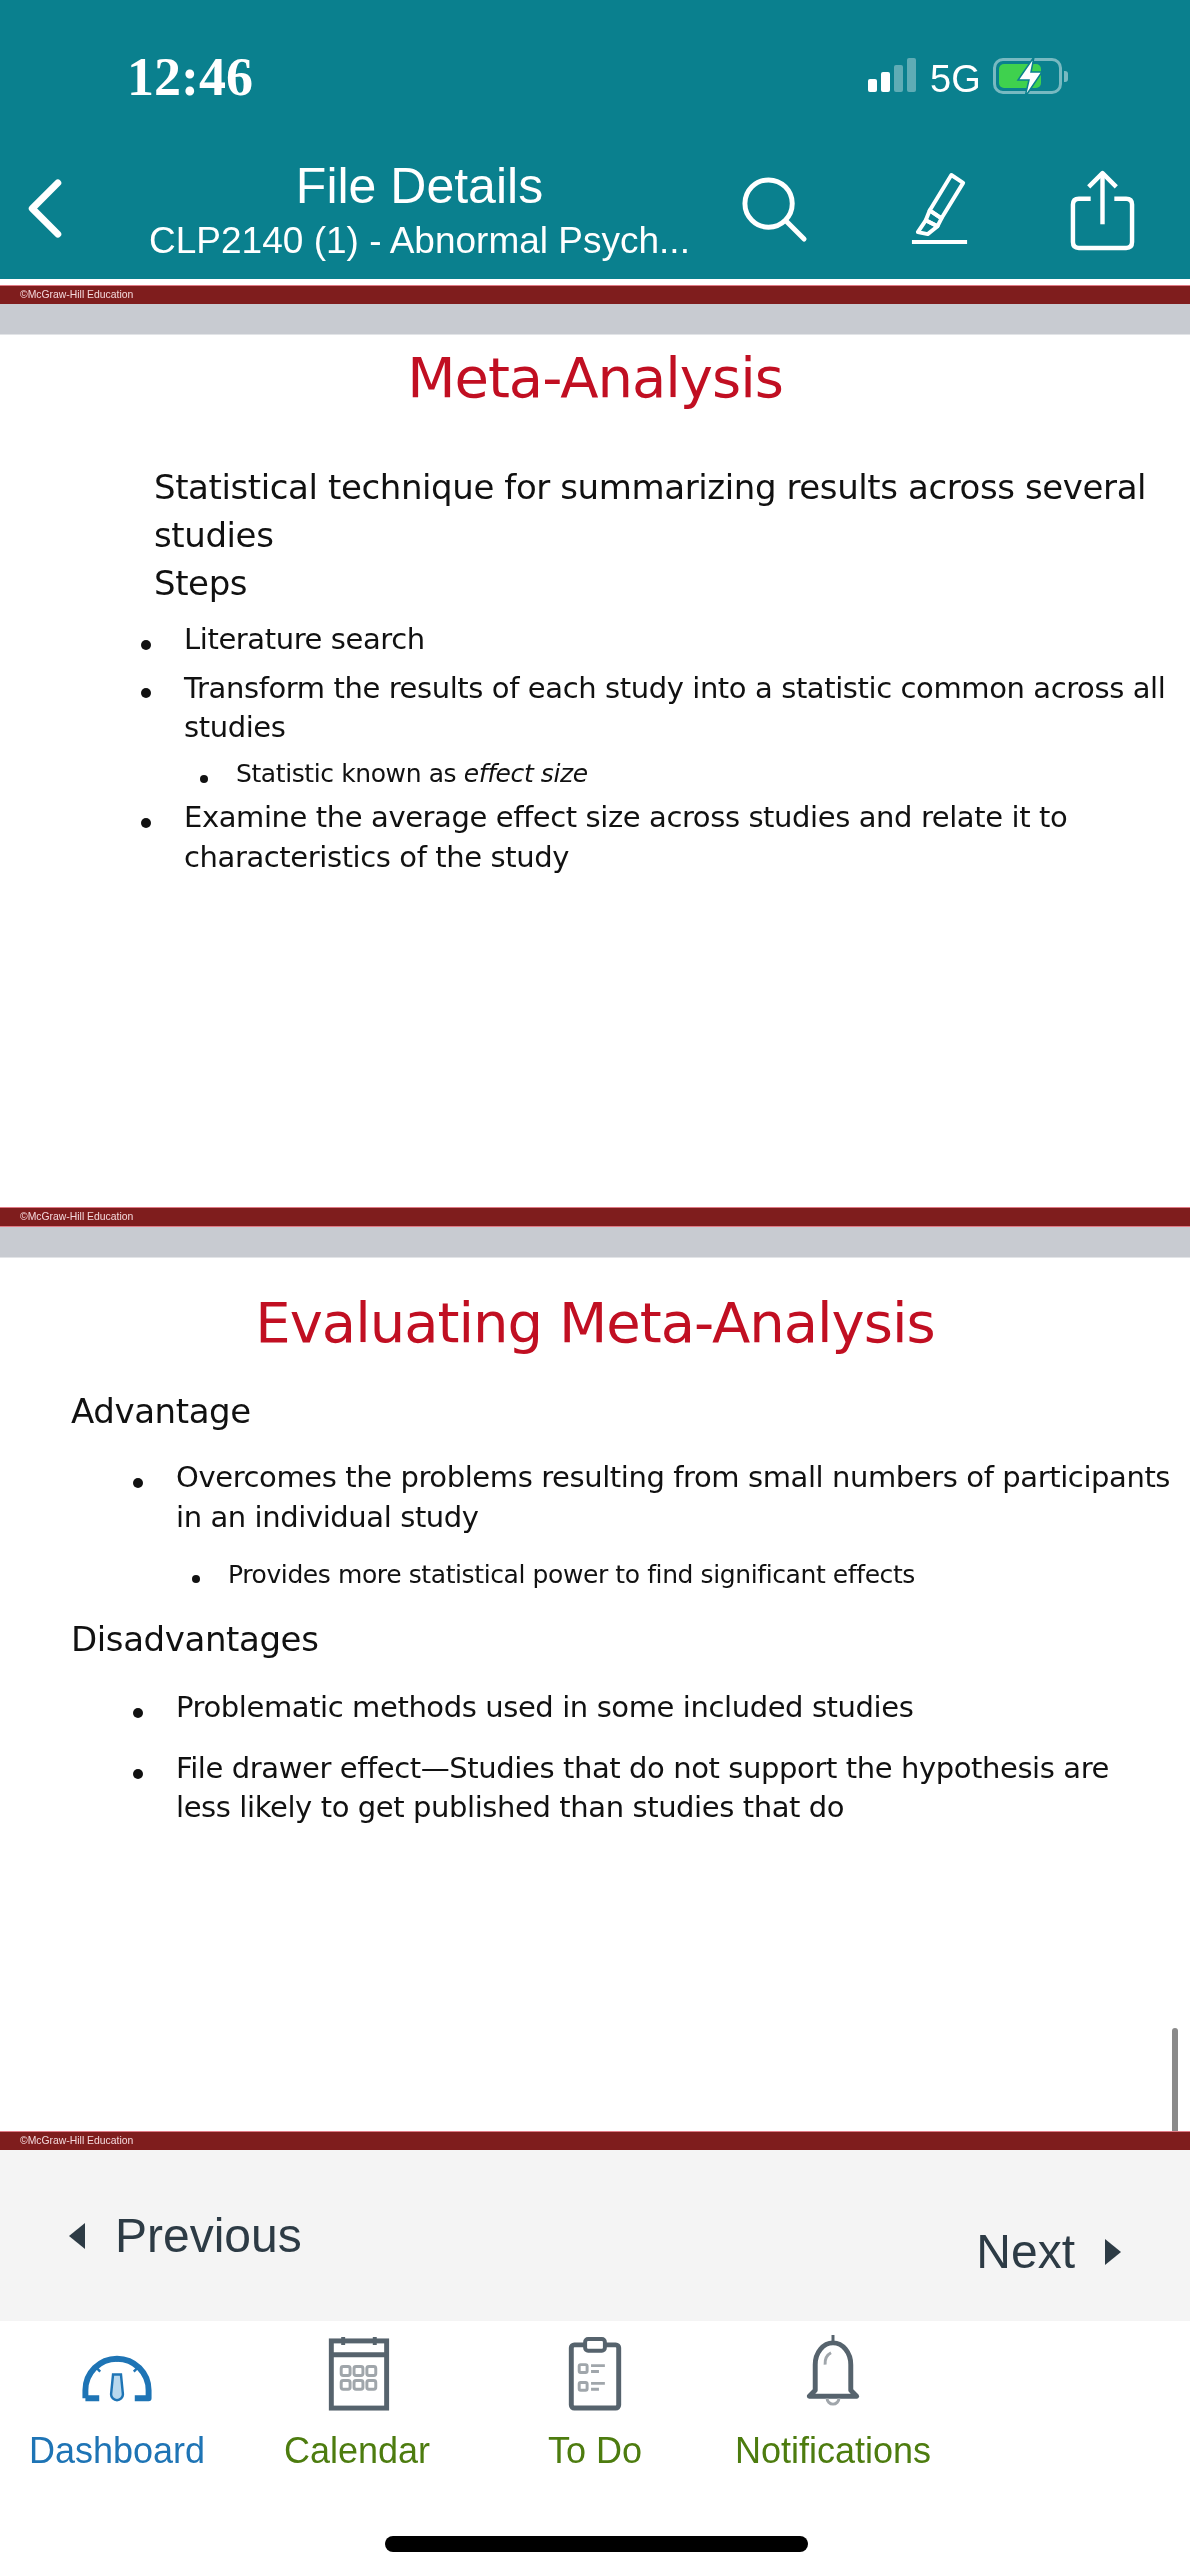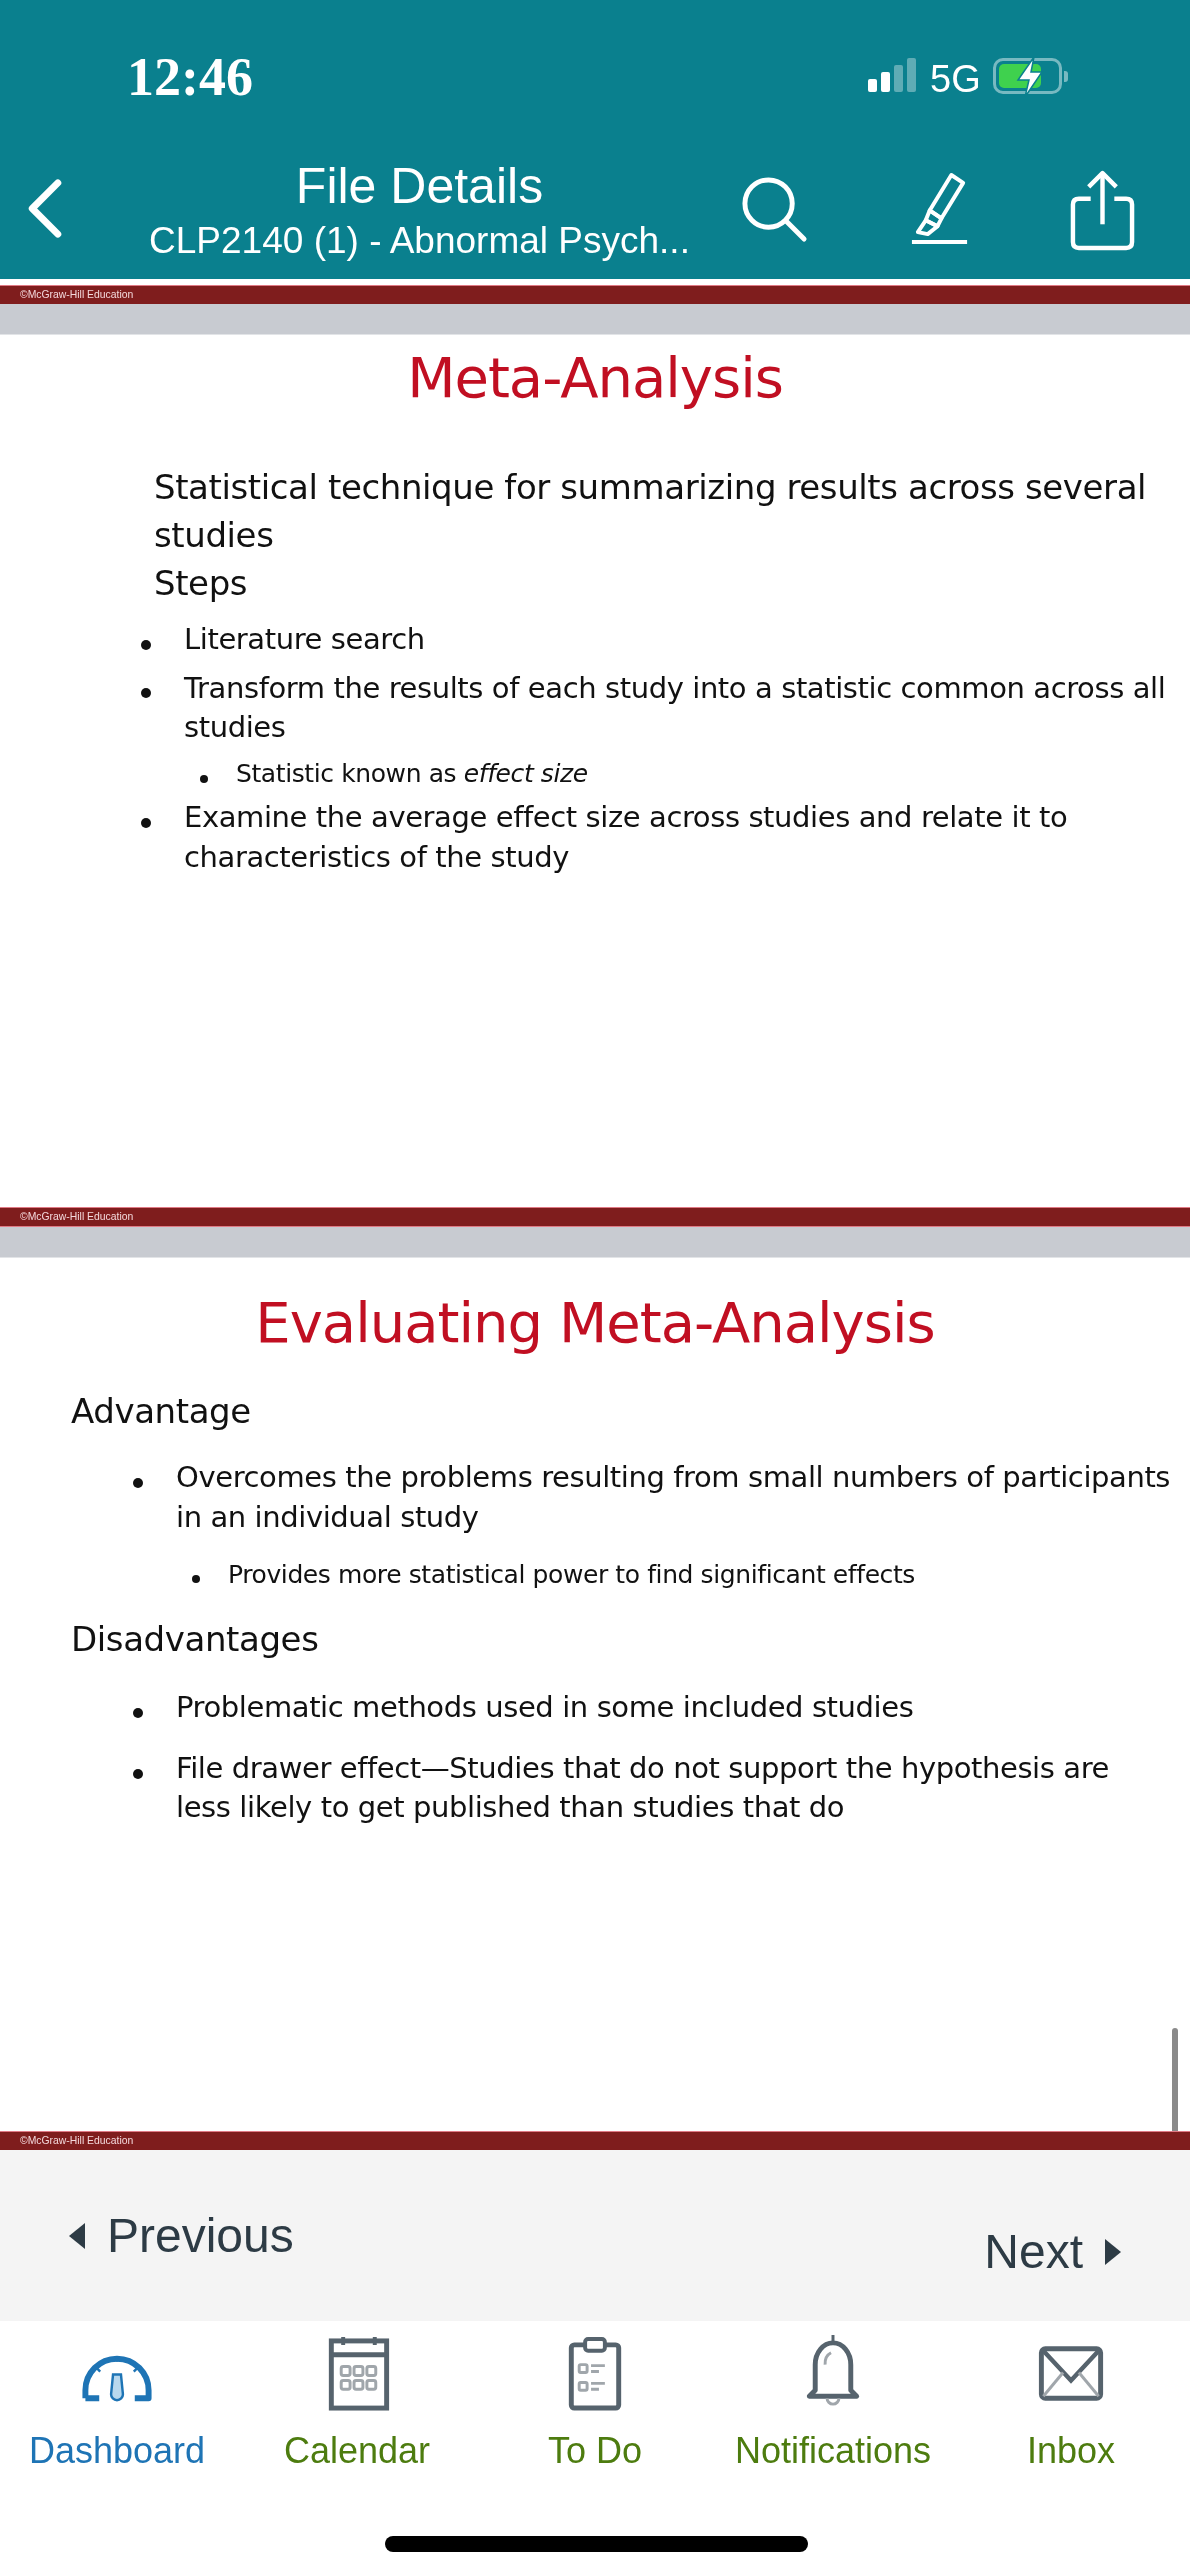--- a/index.html
+++ b/index.html
@@ -38,21 +38,21 @@
   .md { font-size: 29px; }
   .sm { font-size: 25px; }
   .bullet { position: absolute; width: 10px; height: 10px; border-radius: 50%; background: #111; }
   .bullet.small { width: 8px; height: 8px; }
   em { font-style: italic; }
 
   .scrollbar { position: absolute; left: 1172px; top: 2028px; width: 6px; height: 116px; background: #8a8a8a; border-radius: 3px; cursor: pointer; }
 
   
   .nav-bar { position: absolute; left: 0; top: 2150px; width: 1190px; height: 171px; background: #f4f4f4; }
-  .nav-btn { position: absolute; top: 0; height: 171px; display: flex; align-items: center; color: #2d3b45; font-size: 48px; cursor: pointer; }
+  .nav-btn { position: absolute; top: 0; height: 171px; display: flex; align-items: center; color: #2d3b45; font-size: 48px; cursor: pointer; gap: 8px; }
   .prev-btn { left: 69px; }
   .next-btn { right: 69px; margin-top: 16px; }
   .tri-left { width: 0; height: 0; border-top: 13px solid transparent; border-bottom: 13px solid transparent; border-right: 16px solid #2d3b45; margin-right: 22px; }
   .tri-right { width: 0; height: 0; border-top: 13px solid transparent; border-bottom: 13px solid transparent; border-left: 16px solid #2d3b45; margin-left: 22px; }
 
   
   .tab-bar { position: absolute; left: 0; top: 2321px; width: 1190px; height: 255px; background: #fff; }
   .tab { position: absolute; top: 14px; width: 238px; height: 149px; cursor: pointer; }
   .tab svg { position: absolute; left: 50%; transform: translateX(-50%); top: 0; }
   .tab .tab-label { position: absolute; left: 0; top: 95px; width: 100%; text-align: center; font-size: 36px; color: #4d7c0f; }
@@ -229,25 +229,16 @@
   </div>
   <div class="tab" style="left:714px">
     <svg width="79" height="79" viewBox="0 0 80 80">
       <line x1="40" y1="0" x2="40" y2="6" stroke="#56636d" stroke-width="3"></line>
       <path d="M16 62 L22 56 L22 30 A18 22 0 0 1 58 30 L58 56 L64 62 Z" fill="none" stroke="#56636d" stroke-width="5" stroke-linejoin="round"></path>
       <path d="M34 64 A6 6 0 0 0 46 64" fill="none" stroke="#a0a6ab" stroke-width="3"></path>
       <path d="M32 30 A10 12 0 0 1 38 18" fill="none" stroke="#a0a6ab" stroke-width="3"></path>
     </svg>
     <div class="tab-label">Notifications</div>
   </div>
-  <div class="tab" style="left:952px">
-    <svg width="79" height="79" viewBox="0 0 80 80">
-      <rect x="10" y="14" width="60" height="50" rx="4" fill="none" stroke="#56636d" stroke-width="5"></rect>
-      <polyline points="12,16 40,46 68,16" fill="none" stroke="#56636d" stroke-width="4.5"></polyline>
-      <line x1="12" y1="62" x2="32" y2="38" stroke="#a0a6ab" stroke-width="3"></line>
-      <line x1="68" y1="62" x2="48" y2="38" stroke="#a0a6ab" stroke-width="3"></line>
-    </svg>
-    <div class="tab-label">Inbox</div>
-  </div>
 </div>
 
 <div class="home-indicator"></div>
 
 
 </body></html>

